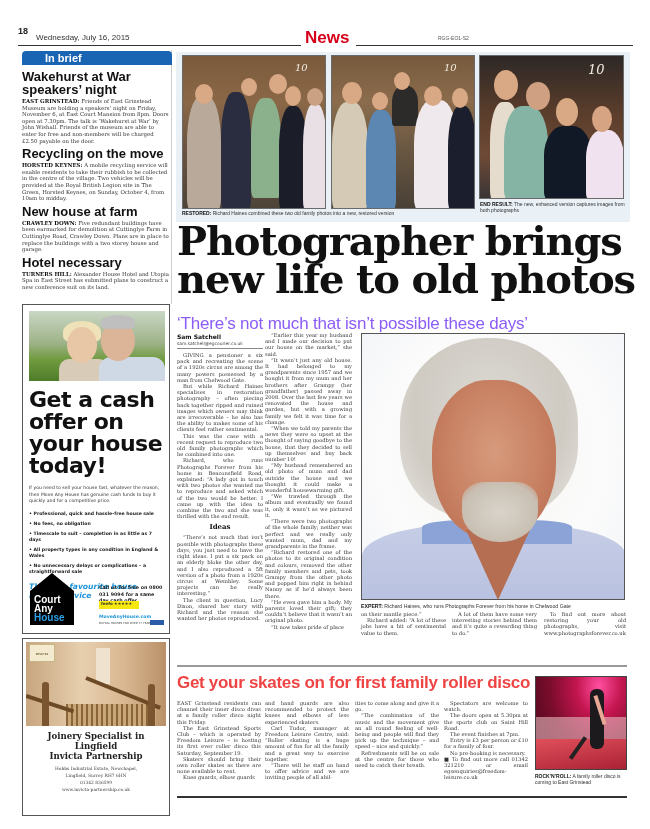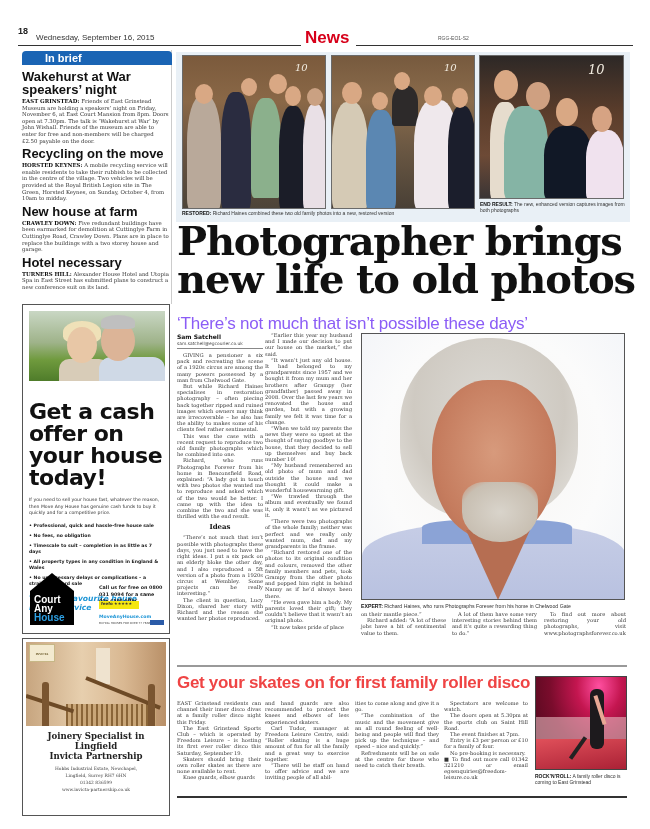--- a/index.html
+++ b/index.html
@@ -22,21 +22,21 @@
   .brief{left:22px;top:67px;width:148px}
   
   .ad1{left:22px;top:304px;width:148px;height:330px;border:1px solid #555;padding:6px}
   .ad1-photo{width:136px;height:70px;background:linear-gradient(180deg,#c9d7c4 0%,#9fb38a 45%,#6f9a3d 70%,#4f7c2a 100%);position:relative;overflow:hidden}
   .ad1-photo .f1{position:absolute;left:38px;top:16px;width:30px;height:36px;border-radius:50%;background:#e8c7a6}
   .ad1-photo .h1{position:absolute;left:34px;top:10px;width:38px;height:22px;border-radius:50% 50% 30% 30%;background:#efe1b8}
   .ad1-photo .f2{position:absolute;left:72px;top:10px;width:34px;height:40px;border-radius:50%;background:#dcb497}
   .ad1-photo .h2{position:absolute;left:72px;top:4px;width:34px;height:14px;border-radius:50% 50% 20% 20%;background:#bfbfbf}
   .ad1-photo .b1{position:absolute;left:30px;top:48px;width:50px;height:30px;background:#d8ccb8;border-radius:10px 10px 0 0}
   .ad1-photo .b2{position:absolute;left:70px;top:46px;width:66px;height:30px;background:#cfd9e6;border-radius:12px 12px 0 0}
-  .ad1-head{font:bold 22px "DejaVu Sans",sans-serif;line-height:22px;color:#111;margin-top:20px;letter-spacing:-0.5px}
+  .ad1-head{font:bold 22px "DejaVu Sans",sans-serif;line-height:22px;color:#111;margin-top:8px;letter-spacing:-0.5px}
   .ad1-intro{font:4.6px "DejaVu Sans",sans-serif;line-height:6.5px;color:#333;margin-top:8px}
   .ad1-list{list-style:none;margin-top:6px}
   .ad1-list li{font:bold 4.6px "DejaVu Sans",sans-serif;line-height:6px;color:#222;margin-bottom:4px}
   .ad1-tag{font:bold italic 7.6px "DejaVu Sans",sans-serif;color:#1d95d6;margin-top:7px}
   .mah-logo{position:absolute;left:7px;top:268px;width:44px;height:52px}
   .mah-text{position:absolute;left:11px;top:290px;font:bold 10px "Liberation Sans",sans-serif;line-height:9px;color:#fff}
   .mah-text .blue{color:#2da0e3}
   .ad1-call{position:absolute;left:76px;top:280px;font:bold 4.8px "DejaVu Sans",sans-serif;line-height:6.5px;color:#222;width:66px}
   .feefo{position:absolute;left:76px;top:296px;width:40px;height:8px;background:#f5e70f;font:bold 4px "DejaVu Sans",sans-serif;color:#333;padding-left:2px;line-height:5px}
   .ad1-url{position:absolute;left:76px;top:309px;font:bold 4.6px "DejaVu Sans",sans-serif;color:#1d95d6}
@@ -107,21 +107,21 @@
   .skate-photo .arm{position:absolute;left:62px;top:18px;width:4px;height:30px;background:#e8a895;transform:rotate(-18deg)}
   .skate-photo .leg{position:absolute;left:40px;top:58px;width:4px;height:26px;background:#222;transform:rotate(35deg)}
   .skate-cap{left:535px;top:773px;width:94px;font:5px "Liberation Sans",sans-serif;line-height:6px;color:#333}
   .skate-cap b{color:#111}
   .rule2{left:177px;top:796px;width:450px;height:2px;background:#333}
 </style>
 </head>
 <body>
 
 <div class="abs hdr-num">18</div>
-<div class="abs hdr-date">Wednesday, September 16, 2015</div>
+<div class="abs hdr-date">Wednesday, July 16, 2015</div>
 <div class="abs hdr-line1"></div>
 <div class="abs hdr-news">News</div>
 <div class="abs hdr-line2"></div>
 <div class="abs hdr-code">RGG-EO1-S2</div>
 
 <div class="abs brief-col"></div>
 <div class="abs brief-tab">In brief</div>
 <div class="abs brief">
   <div>
     <h3>Wakehurst at War speakers’ night</h3>

